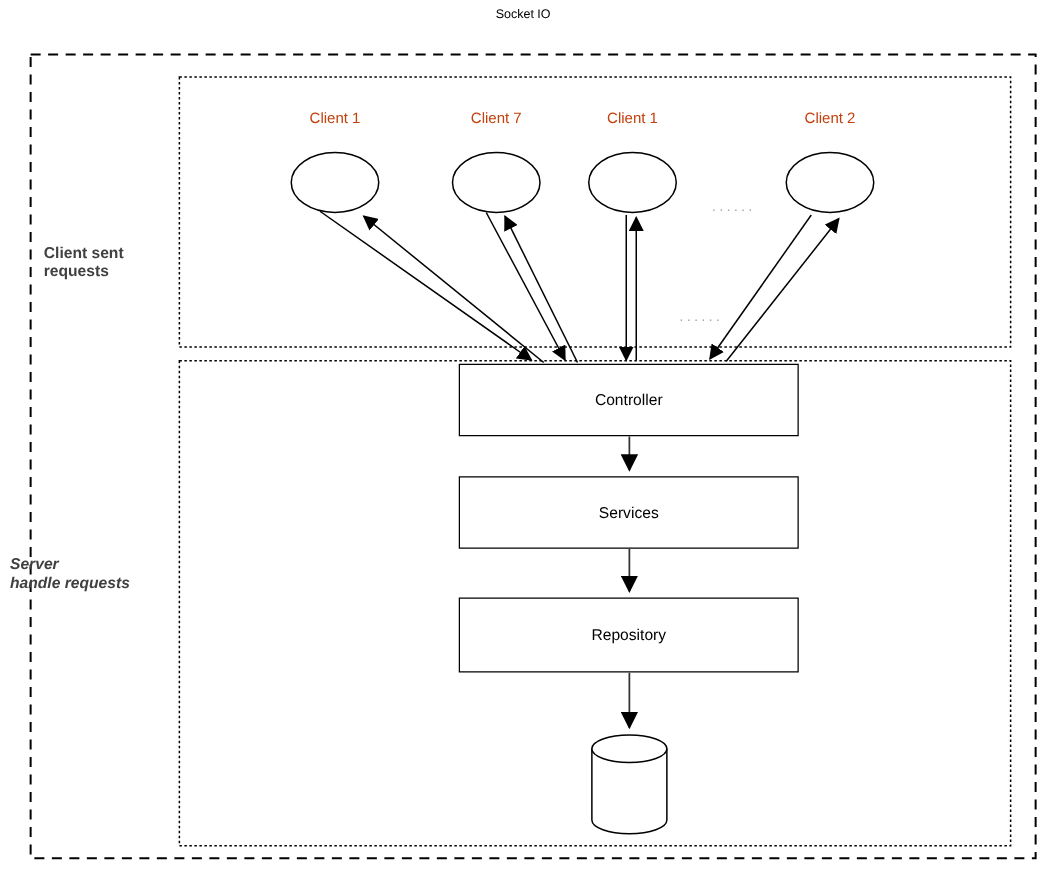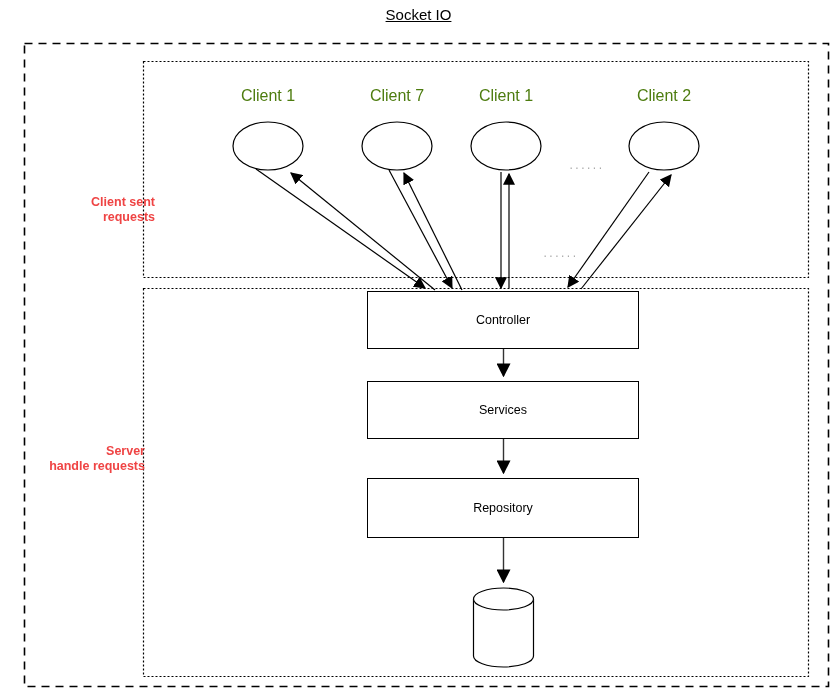--- a/index.html
+++ b/index.html
@@ -20,37 +20,36 @@
   .svg-layer {
     position: absolute;
     left: 0; top: 0;
     width: 837px;
     height: 700px;
   }
   .abs { position: absolute; }
   .diagram-title {
     left: 0; top: 6px; width: 837px;
     text-align: center;
-    font-size: 15px;
+    font-size: 10px;
     color: #000000;
-    text-decoration: underline;
   }
   .client-label {
     width: 90px;
     top: 87px;
     text-align: center;
-    font-size: 16px;
-    color: #4d7c0f;
+    font-size: 12px;
+    color: #c2410c;
   }
   .region-label {
-    text-align: right;
+    text-align: left;
     font-weight: bold;
     font-size: 12.5px;
     line-height: 15px;
-    color: #ef4444;
+    color: #404040;
   }
   .node-box {
     position: absolute;
     left: 367px;
     width: 272px;
     box-sizing: border-box;
     border: 1px solid #000000;
     background: #ffffff;
     display: flex;
     align-items: center;
@@ -119,21 +118,21 @@
   <div class="abs client-label" style="left:461px;">Client 1</div>
   <div class="abs client-label" style="left:619px;">Client 2</div>
 
   <div class="abs dots" style="left:559px; top:158px;">......</div>
   <div class="abs dots" style="left:533px; top:246px;">......</div>
 
   <div class="abs region-label" style="left:35px; top:195px; width:120px;">
     <div>Client sent</div>
     <div>requests</div>
   </div>
-  <div class="abs region-label" style="left:25px; top:444px; width:120px;">
+  <div class="abs region-label" style="left:8px; top:444px; width:120px;font-style:italic;">
     <div>Server</div>
     <div>handle requests</div>
   </div>
 
   <div class="node-box" style="top:381px; height:58px;">
     <span>Services</span>
   </div>
   <div class="node-box" style="top:291px; height:58px;">
     <span>Controller</span>
   </div>

